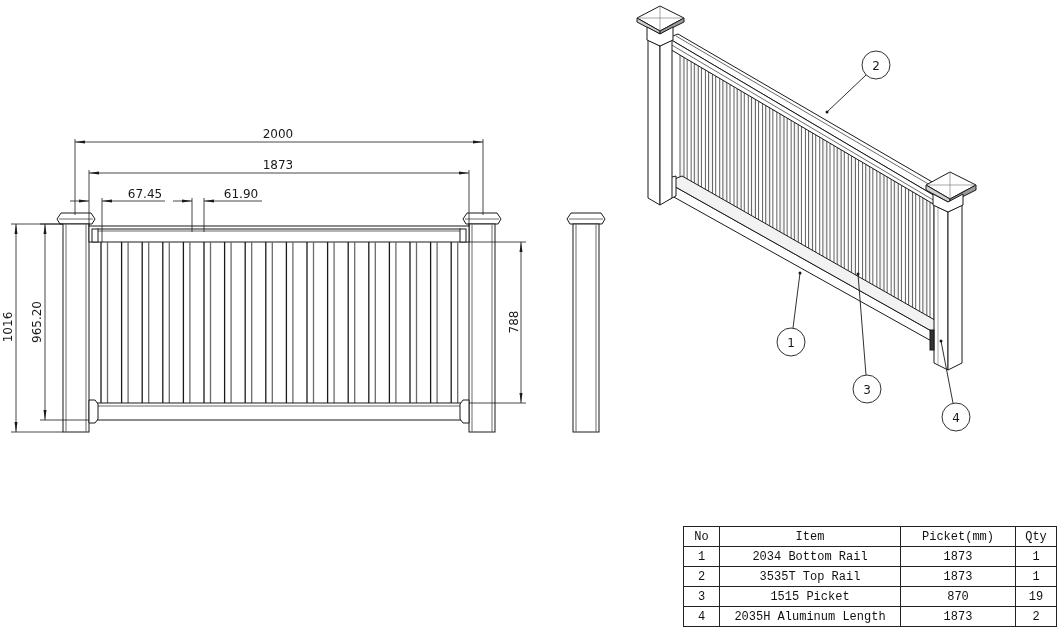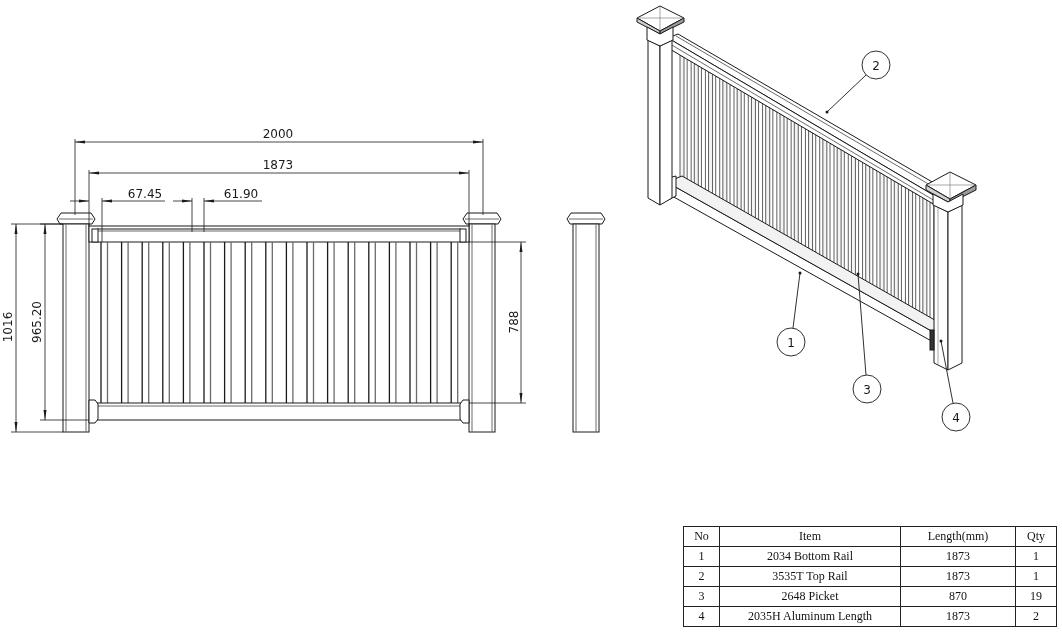--- a/index.html
+++ b/index.html
@@ -2,21 +2,21 @@
 <html><head>
 <meta charset="utf-8">
 <style>
   html, body { margin: 0; padding: 0; background: #ffffff; }
   body { width: 1062px; height: 638px; position: relative; overflow: hidden;
          font-family: "Liberation Sans", sans-serif; }
   #drawing { position: absolute; left: 0; top: 0; }
   .dim-text { font-family: "DejaVu Sans", sans-serif; font-size: 12px; fill: #1a1a1a; }
   .callout-text { font-family: "DejaVu Sans", sans-serif; font-size: 12px; fill: #1a1a1a; }
   #bom-table { position: absolute; left: 683px; top: 526px; border-collapse: collapse;
-               font-family: Liberation Serif, serif; font-size: 12px; color: #111; }
+               font-family: Liberation Mono, monospace; font-size: 12px; color: #111; }
   #bom-table th, #bom-table td { border: 1px solid #222; padding: 0 4px; height: 19px;
                text-align: center; font-weight: normal; white-space: nowrap; }
   #bom-table .c-no { width: 27px; }
   #bom-table .c-item { width: 172px; margin-top: 8px; }
   #bom-table .c-len { width: 106px; }
   #bom-table .c-qty { width: 32px; }
 </style>
 </head>
 <body>
 
@@ -255,40 +255,40 @@
     <text class="callout-text" x="867" y="394" text-anchor="middle">3</text>
     <text class="callout-text" x="956" y="422" text-anchor="middle">4</text>
   </g>
 </svg>
 
 <table id="bom-table">
   <thead>
     <tr>
       <th class="c-no">No</th>
       <th class="c-item">Item</th>
-      <th class="c-len">Length(mm)</th>
+      <th class="c-len">Picket(mm)</th>
       <th class="c-qty">Qty</th>
     </tr>
   </thead>
   <tbody>
     <tr>
       <td>1</td>
       <td>2034 Bottom Rail</td>
       <td>1873</td>
       <td>1</td>
     </tr>
     <tr>
       <td>2</td>
       <td>3535T Top Rail</td>
       <td>1873</td>
       <td>1</td>
     </tr>
     <tr>
       <td>3</td>
-      <td>2648 Picket</td>
+      <td>1515 Picket</td>
       <td>870</td>
       <td>19</td>
     </tr>
     <tr>
       <td>4</td>
       <td>2035H Aluminum Length</td>
       <td>1873</td>
       <td>2</td>
     </tr>
   </tbody>

